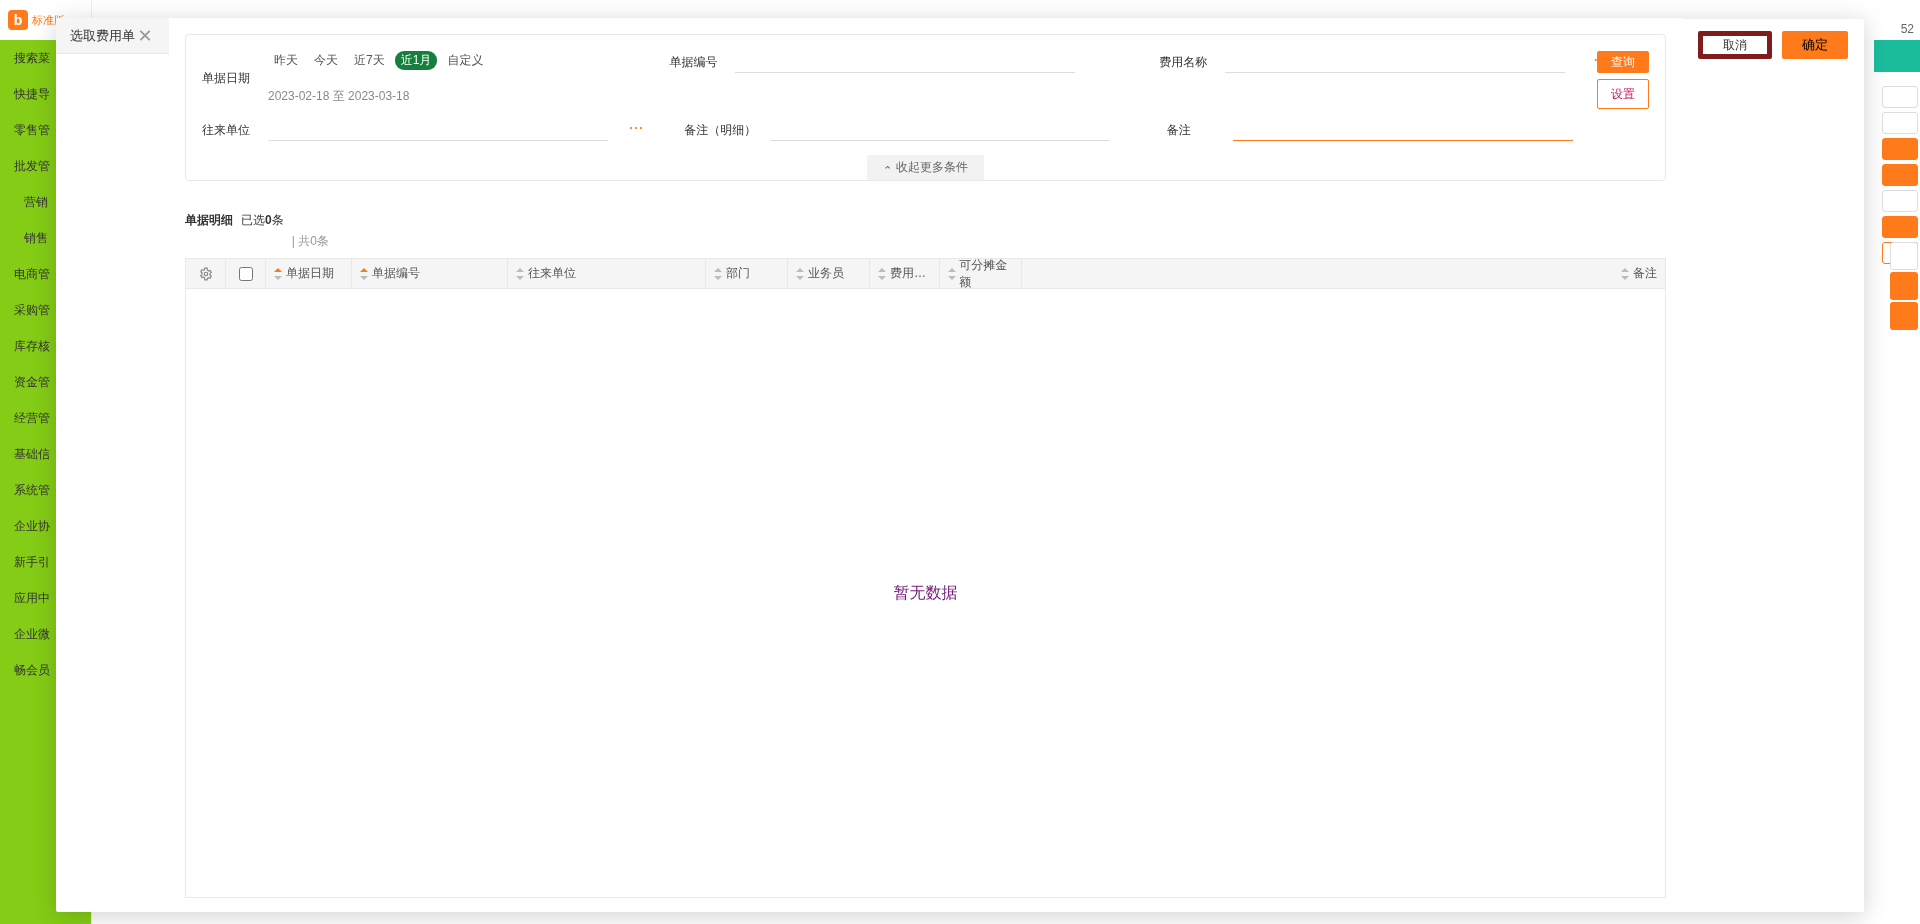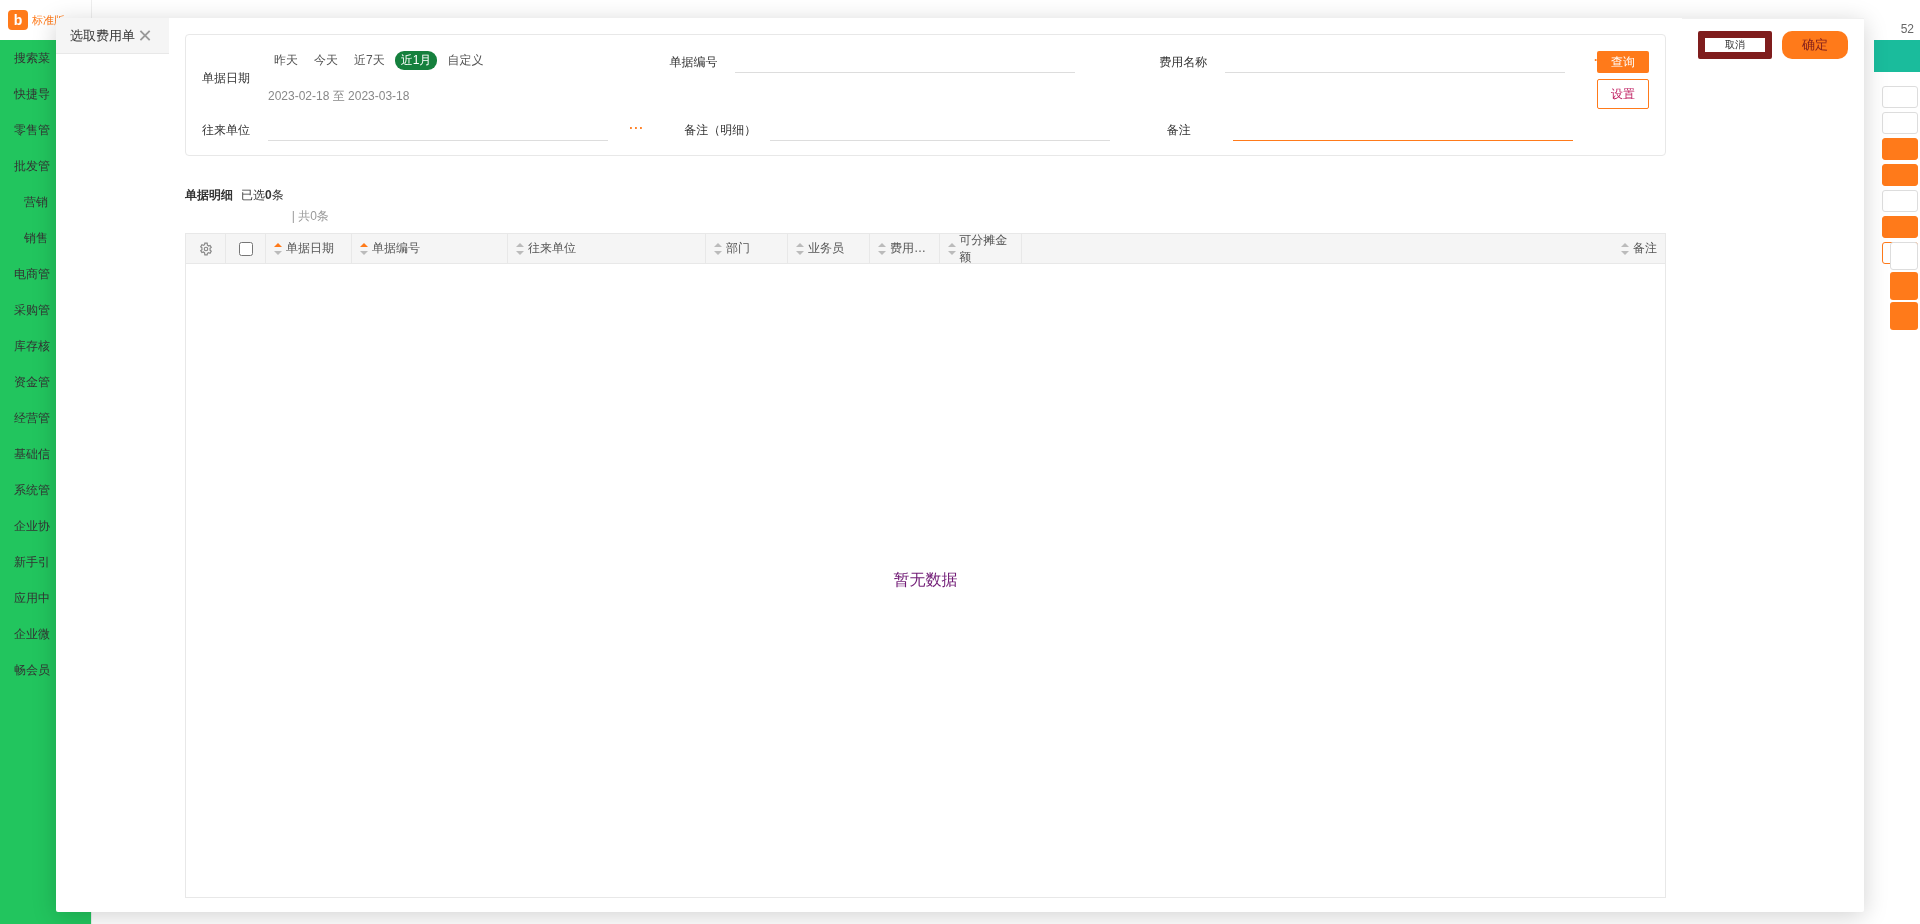--- a/index.html
+++ b/index.html
@@ -5,21 +5,21 @@
 * { box-sizing: border-box; margin: 0; padding: 0; }
 body { font-family: "Microsoft YaHei", Arial, sans-serif; font-size: 12px; color: #333; background: #fff; overflow: hidden; width: 1920px; height: 924px; position: relative; }
 
 
 .bg-header { position: absolute; top: 0; left: 0; width: 92px; height: 40px; background: #fff; border-right: 1px solid #eee; display: flex; align-items: center; padding-left: 8px; gap: 4px; }
 .bg-header .logo { width: 20px; height: 20px; background: #ff7a1a; border-radius: 4px; display: flex; align-items: center; justify-content: center; color: #fff; font-weight: bold; font-size: 14px; }
 .bg-header .logo-txt { color: #ff7a1a; font-size: 11px; }
 
 .bg-userid { position: absolute; top: 22px; right: 6px; font-size: 12px; color: #666; }
 
-.bg-sidebar { position: absolute; top: 40px; left: 0; width: 92px; height: 884px; background: #22c55e; border-right: 1px solid #eee; }
+.bg-sidebar { position: absolute; top: 40px; left: 0; width: 92px; height: 884px; background: #84cc16; border-right: 1px solid #eee; }
 .bg-sidebar .item { height: 36px; line-height: 36px; padding-left: 14px; font-size: 12px; color: #333; cursor: pointer; white-space: nowrap; overflow: hidden; }
 .bg-sidebar .sub { padding-left: 24px; }
 
 .bg-right-toolbar { position: absolute; top: 40px; right: 0; width: 46px; height: 60px; display: flex; }
 .bg-right-toolbar .teal { width: 23px; height: 32px; background: #1abc9c; }
 .bg-right-toolbar .teal2 { width: 23px; height: 32px; background: #1abc9c; }
 
 .bg-right-strip { position: absolute; top: 80px; right: 0; width: 46px; display: flex; flex-direction: column; align-items: flex-end; gap: 4px; padding: 6px 2px; }
 .bg-right-strip .chip { width: 36px; height: 22px; background: #fff; border: 1px solid #ddd; border-radius: 3px; }
 .bg-right-strip .chip.orange-fill { background: #ff7a1a; border-color: #ff7a1a; }
@@ -93,22 +93,22 @@
 .th.right .sort { order: -1; margin-right: 4px; }
 
 .tbl-body { flex: 1; display: flex; align-items: center; justify-content: center; color: #701a75; font-size: 16px; }
 
 
 .hscroll { height: 14px; margin: 0 16px; overflow-x: scroll; overflow-y: hidden; }
 .hscroll-inner { width: 3000px; height: 1px; }
 
 
 .modal-foot { display: flex; justify-content: flex-end; gap: 10px; padding: 12px 16px; border-top: 1px solid #f0f0f0; }
-.btn-default { height: 28px; padding: 0 20px; border: 7px solid #7f1d1d; background: #fff; color: #333; font-size: 10px; cursor: pointer; border-radius: 2px; }
-.btn-primary { height: 28px; padding: 0 20px; border: none; background: #ff7a1a; color: #7f1d1d; font-size: 13px; cursor: pointer; border-radius: 10px; }
+.btn-default { height: 28px; padding: 0 20px; border: 5px solid #7f1d1d; background: #fff; color: #333; font-size: 12px; cursor: pointer; border-radius: 2px; }
+.btn-primary { height: 28px; padding: 0 20px; border: none; background: #ff7a1a; color: #000000; font-size: 13px; cursor: pointer; border-radius: 2px; }
 
 input[type=checkbox] { width: 14px; height: 14px; cursor: pointer; }
 
 
 .c-date   { width: 86px; }
 .c-no     { width: 156px; }
 .c-unit   { width: 198px; }
 .c-dept   { width: 82px; }
 .c-agent  { width: 82px; }
 .c-fee    { width: 70px; }
@@ -233,20 +233,26 @@
           </div>
 
           <div class="field wide">
             <span class="label">备注</span>
             <div class="fld-wrap">
               <input class="fld-input orange-line" style="">
             </div>
           </div>
         </div>
 
+        <div class="collapse-bar">
+          <span class="pill">
+            <span class="chev-up"></span>
+            <span>收起更多条件</span>
+          </span>
+        </div>
       </div>
 
       <div class="sec-head">
         <span class="bold">单据明细</span>
         <span class="sel">
           <span>已选</span><b>0</b><span>条</span>
         </span>
         <span class="total">
           <span> | </span><span>共</span><span>0</span><span>条</span>
         </span>

